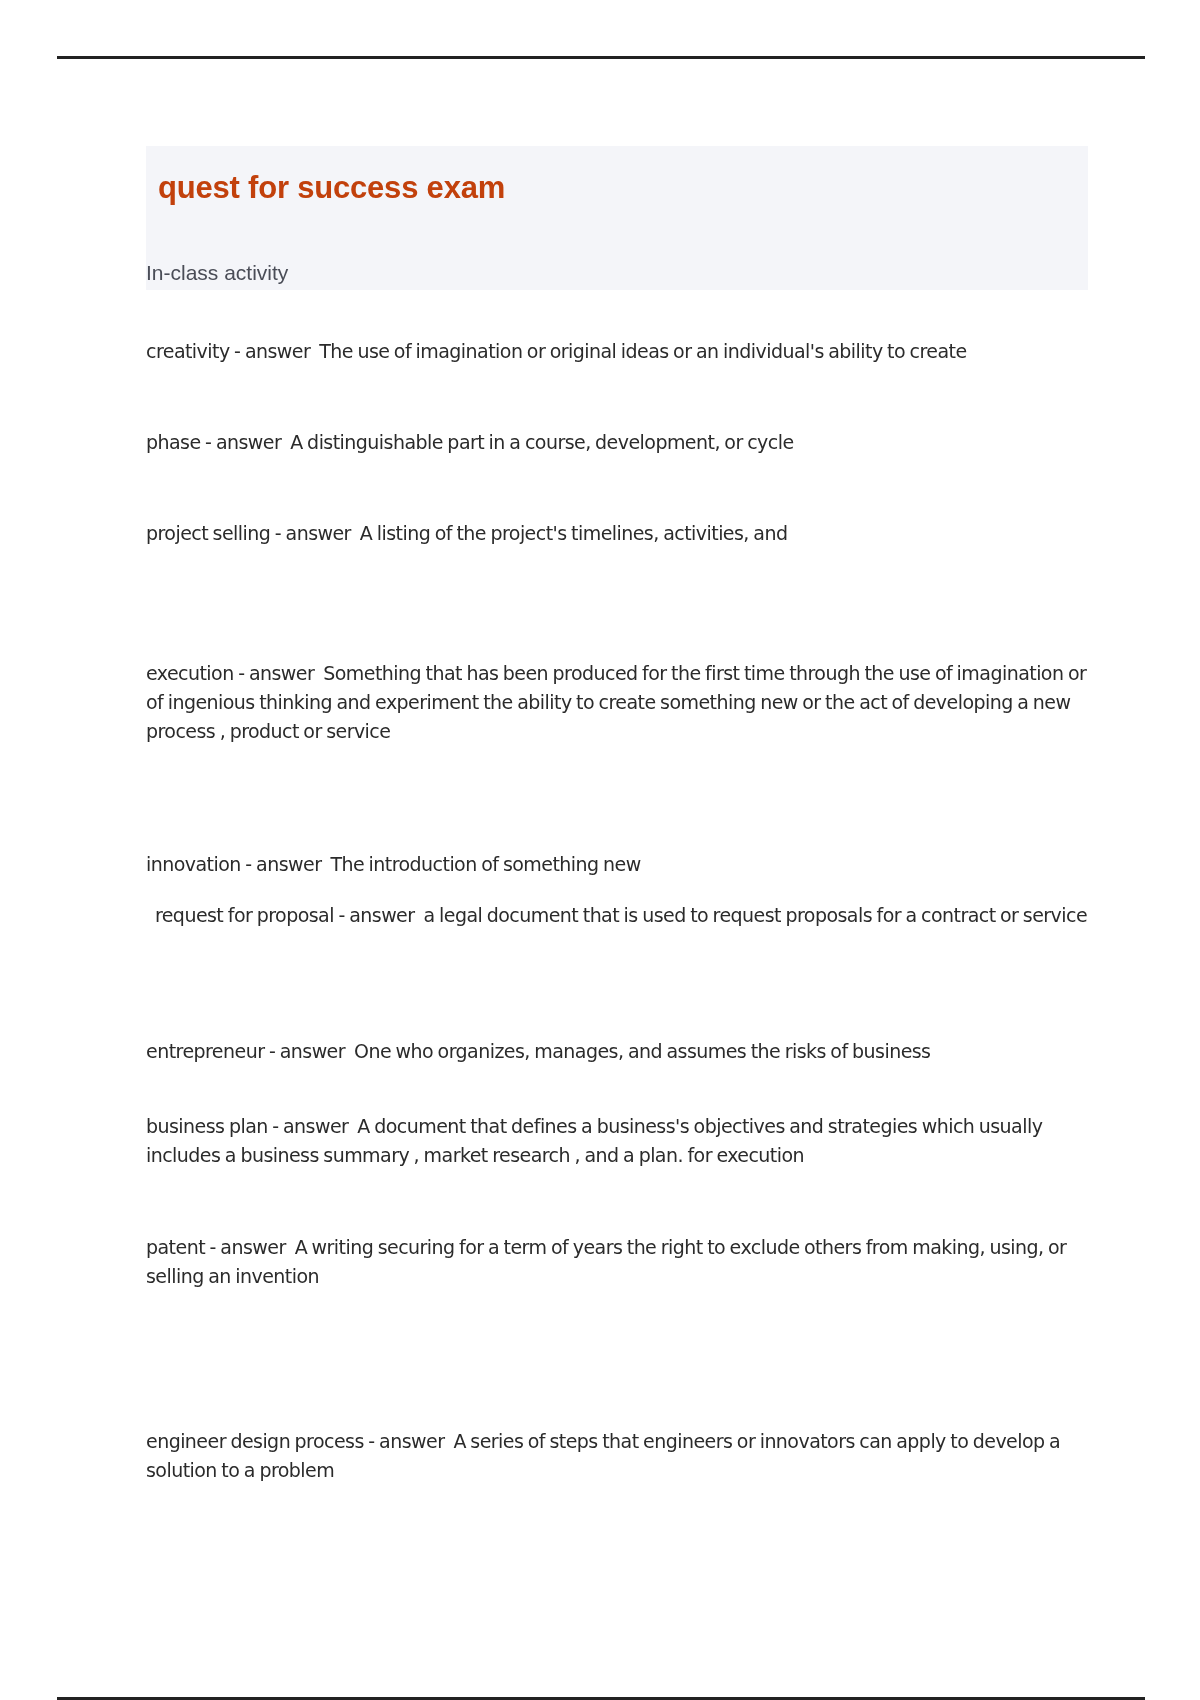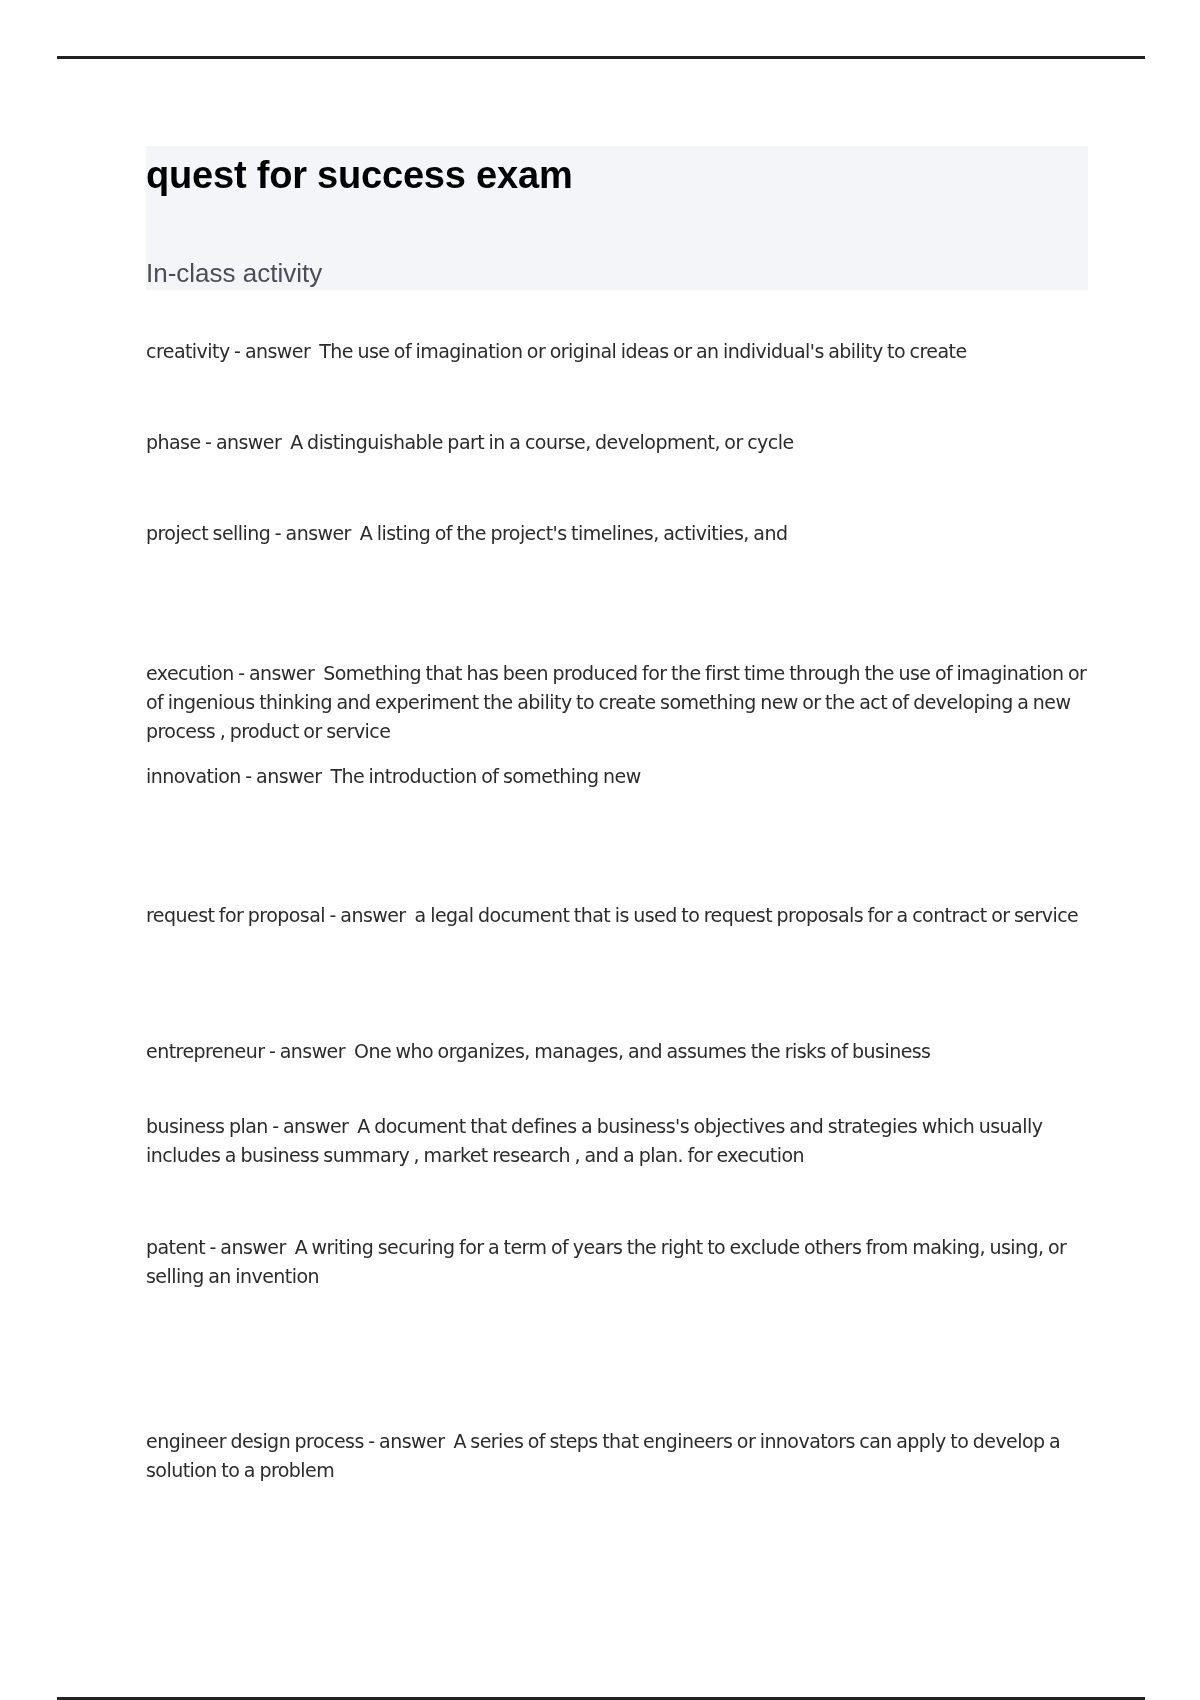--- a/index.html
+++ b/index.html
@@ -28,35 +28,35 @@
       left: 146px;
       top: 146px;
       width: 942px;
       height: 144px;
       background: #f4f5f9;
     }
     .title {
       position: absolute;
       left: 0;
       top: 0;
-      margin: 0;
+      margin: 12px;
       font-family: "Liberation Sans", sans-serif;
       font-weight: bold;
-      font-size: 38px;
+      font-size: 31px;
       line-height: 55px;
-      color: #000000;
+      color: #c2410c;
       padding-top: 2px;
       letter-spacing: -0.2px;
     }
     .subtitle {
       position: absolute;
       left: 0;
       top: 114px;
       font-family: "Liberation Sans", sans-serif;
-      font-size: 26px;
+      font-size: 21px;
       line-height: 26px;
       color: #4a4d57;
     }
 
     .entry {
       position: absolute;
       left: 146px;
       width: 950px;
       font-family: "DejaVu Sans", sans-serif;
       font-size: 19px;
@@ -94,25 +94,25 @@
 </div>
 
 <div class="entry" style="top:519px;">
   <span class="term">project selling</span><span class="sep" style="white-space:pre;"> - answer  </span><span class="definition">A listing of the project's timelines, activities, and</span>
 </div>
 
 <div class="entry" style="top:659px;">
   <span class="term">execution</span><span class="sep" style="white-space:pre;"> - answer  </span><span class="definition">Something that has been produced for the first time through the use of imagination or of ingenious thinking and experiment the ability to create something new or the act of developing a new process , product or service</span>
 </div>
 
-<div class="entry" style="top:762px;">
+<div class="entry" style="top:850px;">
   <span class="term">innovation</span><span class="sep" style="white-space:pre;"> - answer  </span><span class="definition">The introduction of something new</span>
 </div>
 
-<div class="entry" style="top:901px;">
+<div class="entry" style="top:901px;text-align:center;">
   <span class="term">request for proposal</span><span class="sep" style="white-space:pre;"> - answer  </span><span class="definition">a legal document that is used to request proposals for a contract or service</span>
 </div>
 
 <div class="entry" style="top:1021px;margin-top:16px;">
   <span class="term">entrepreneur</span><span class="sep" style="white-space:pre;"> - answer  </span><span class="definition">One who organizes, manages, and assumes the risks of business</span>
 </div>
 
 <div class="entry" style="top:1112px;">
   <span class="term">business plan</span><span class="sep" style="white-space:pre;"> - answer  </span><span class="definition">A document that defines a business's objectives and strategies which usually includes a business summary , market research , and a plan. for execution</span>
 </div>

